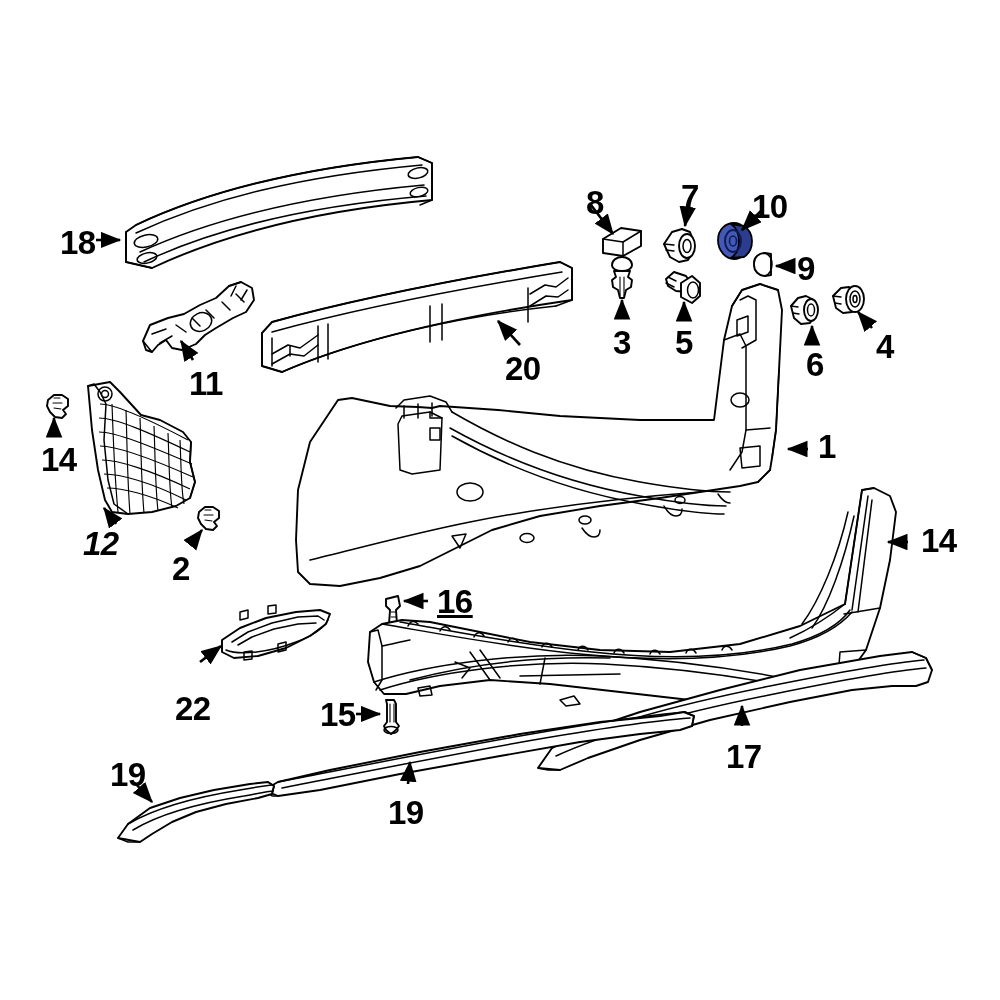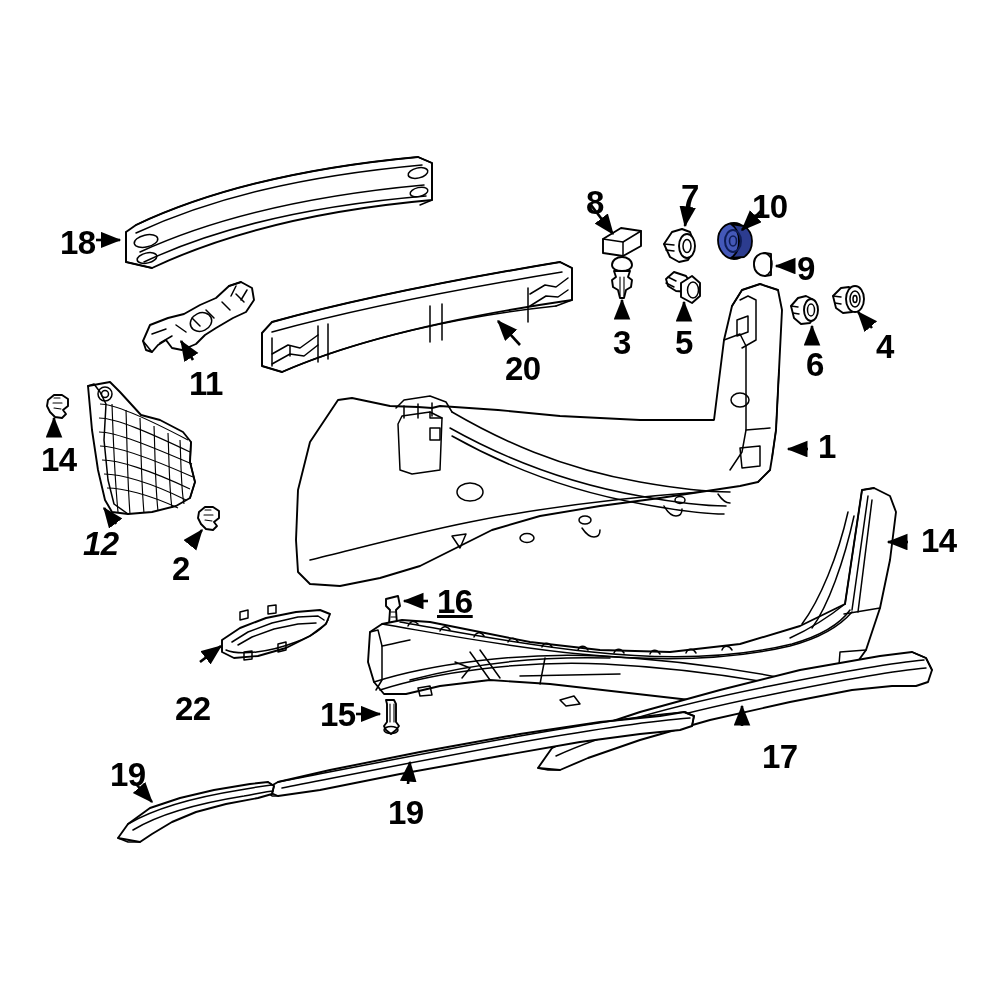--- a/index.html
+++ b/index.html
@@ -455,17 +455,17 @@
   <div class="callout-label" style="left:797px; top:252px;">9</div>
   <div class="callout-label" style="left:613px; top:326px;">3</div>
   <div class="callout-label" style="left:675px; top:326px;">5</div>
   <div class="callout-label" style="left:806px; top:348px;">6</div>
   <div class="callout-label" style="left:876px; top:330px;">4</div>
   <div class="callout-label" style="left:818px; top:430px;">1</div>
   <div class="callout-label" style="left:921px; top:524px;">14</div>
   <div class="callout-label" style="left:175px; top:692px;">22</div>
   <div class="callout-label" style="left:437px; top:585px;text-decoration:underline;">16</div>
   <div class="callout-label" style="left:320px; top:698px;">15</div>
-  <div class="callout-label" style="left:726px; top:740px;margin-left:36px;">17</div>
+  <div class="callout-label" style="left:726px; top:740px;">17</div>
   <div class="callout-label" style="left:388px; top:796px;">19</div>
   <div class="callout-label" style="left:110px; top:758px;">19</div>
 
 </div>
 
 </body></html>

